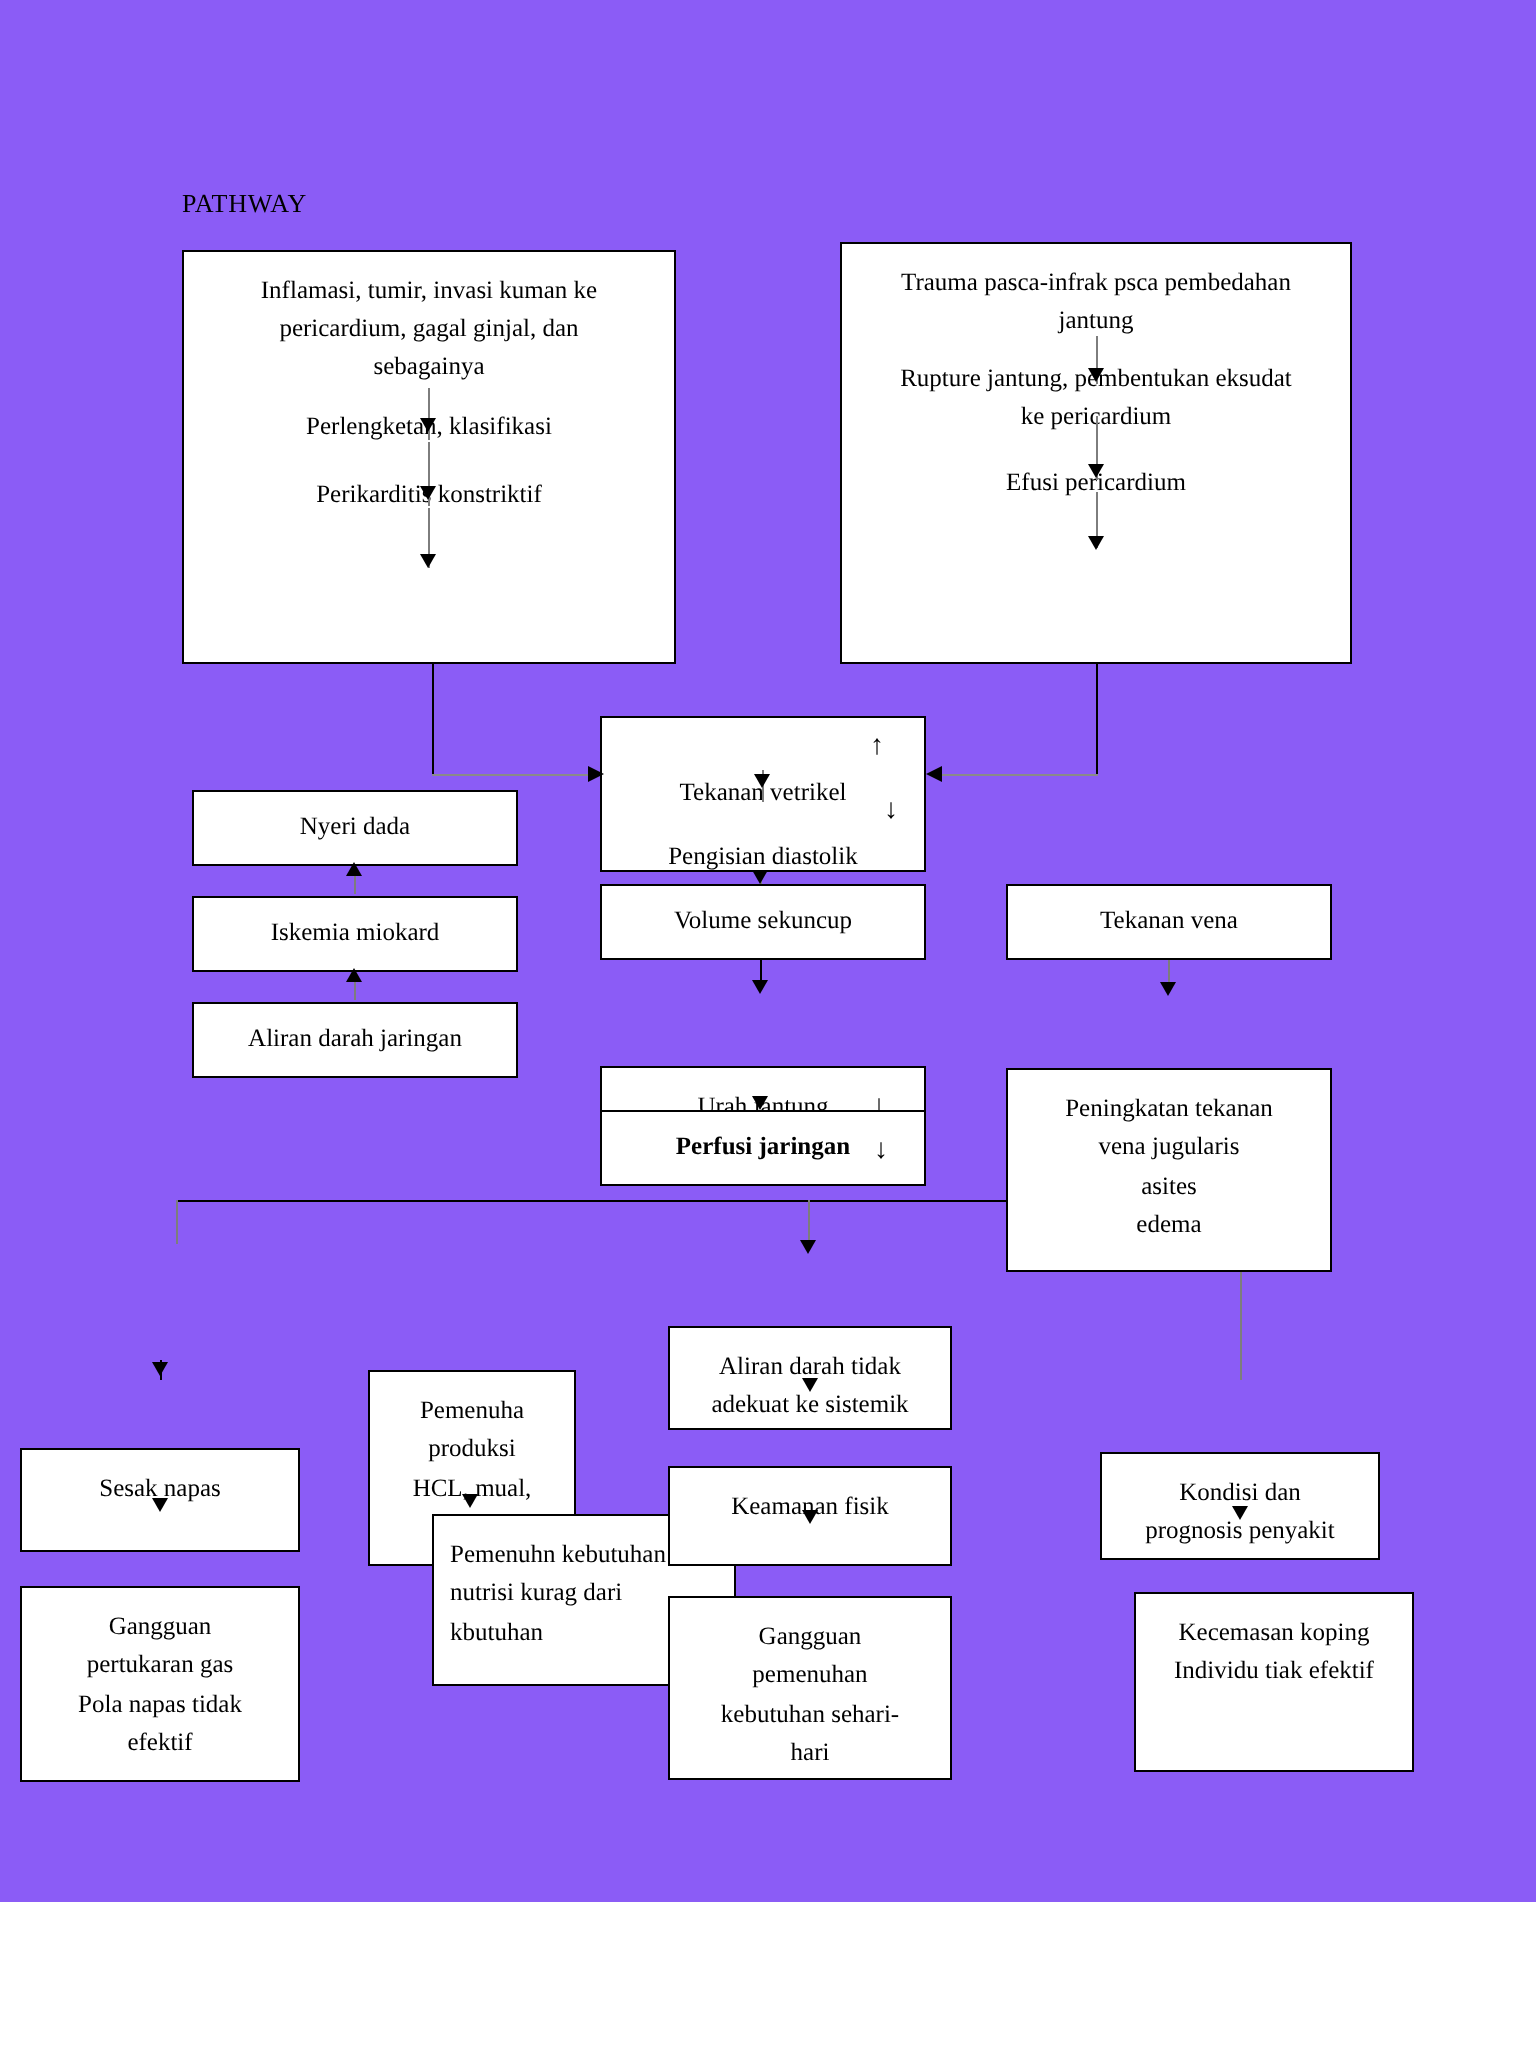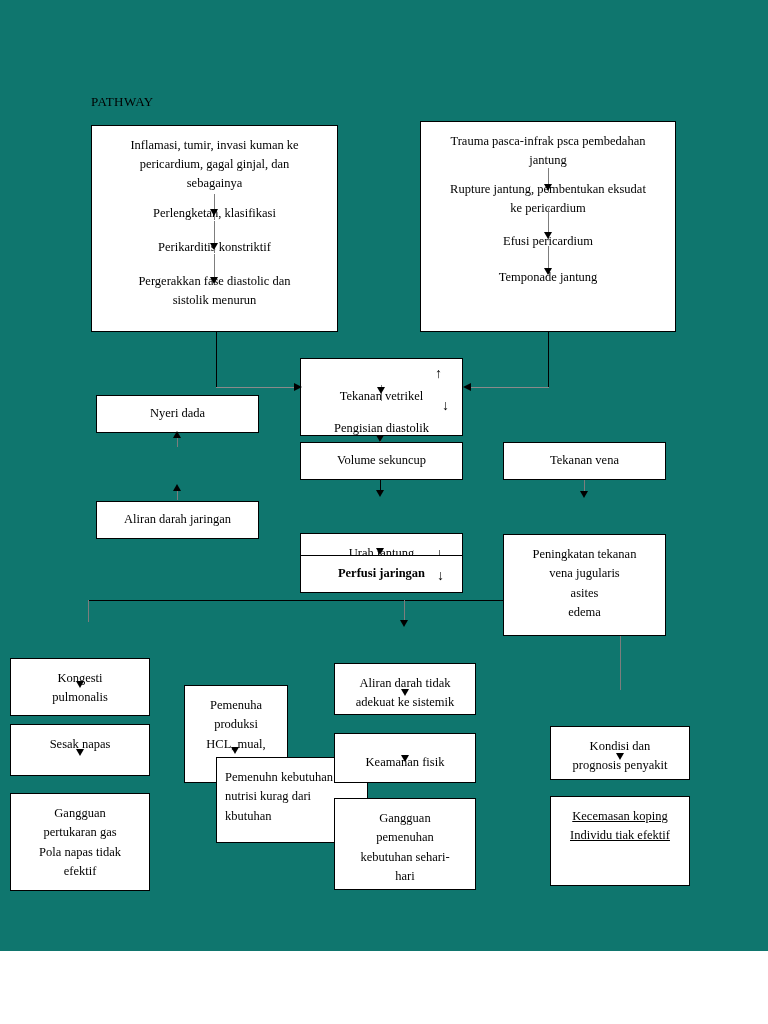--- a/index.html
+++ b/index.html
@@ -8,21 +8,21 @@
     background: #ffffff;
   }
   body {
     font-family: "Liberation Serif", "DejaVu Serif", serif;
     color: #000000;
   }
   #page {
     position: relative;
     width: 768px;
     height: 951px;
-    background: #0f766e;
+    background: #8b5cf6;
     overflow: hidden;
   }
   .title {
     position: absolute;
     font-size: 13px;
     letter-spacing: 0.4px;
     white-space: nowrap;
   }
   .box {
     position: absolute;
@@ -123,38 +123,35 @@
 <div id="page">
 
   <div class="title" style="left:91px; top:94px;">PATHWAY</div>
 
   <div class="box" style="left:91px; top:125px; width:247px; height:207px;">
     <div class="stack" style="top:10px;">Inflamasi, tumir, invasi kuman ke
 pericardium, gagal ginjal, dan
 sebagainya</div>
     <div class="stack" style="top:78px;">Perlengketan, klasifikasi</div>
     <div class="stack" style="top:112px;">Perikarditis konstriktif</div>
-    <div class="stack" style="top:146px;">Pergerakkan fase diastolic dan
-sistolik menurun</div>
 
     <div class="vline grey" style="left:122px; top:68px; height:26px;"></div>
     <div class="arrow-down" style="left:117.5px; top:83px;"></div>
     <div class="vline grey" style="left:122px; top:95px; height:32px;"></div>
     <div class="arrow-down" style="left:117.5px; top:117px;"></div>
     <div class="vline grey" style="left:122px; top:128px; height:30px;"></div>
     <div class="arrow-down" style="left:117.5px; top:151px;"></div>
   </div>
 
   <div class="box" style="left:420px; top:121px; width:256px; height:211px;">
     <div class="stack" style="top:10px;">Trauma pasca-infrak psca pembedahan
 jantung</div>
     <div class="stack" style="top:58px;">Rupture jantung, pembentukan eksudat
 ke pericardium</div>
     <div class="stack" style="top:110px;">Efusi pericardium</div>
-    <div class="stack" style="top:146px;">Temponade jantung</div>
 
     <div class="vline grey" style="left:127px; top:46px; height:24px;"></div>
     <div class="arrow-down" style="left:122.5px; top:62px;"></div>
     <div class="vline grey" style="left:127px; top:86px; height:32px;"></div>
     <div class="arrow-down" style="left:122.5px; top:110px;"></div>
     <div class="vline grey" style="left:127px; top:124px; height:28px;"></div>
     <div class="arrow-down" style="left:122.5px; top:146px;"></div>
   </div>
 
   <div class="vline" style="left:216px; top:332px; height:56px;"></div>
@@ -201,20 +198,23 @@
     <div class="glyph" style="left:136px; top:13px;">↓</div>
   </div>
 
   <div class="box center-v" style="left:96px; top:395px; width:163px; height:38px;">
     <span class="txt">Nyeri dada</span>
   </div>
 
   <div class="vline grey" style="left:177px; top:433px; height:14px;"></div>
   <div class="arrow-up" style="left:172.5px; top:431px;"></div>
 
+  <div class="box center-v" style="left:96px; top:448px; width:163px; height:38px;">
+    <span class="txt">Iskemia miokard</span>
+  </div>
 
   <div class="vline grey" style="left:177px; top:486px; height:14px;"></div>
   <div class="arrow-up" style="left:172.5px; top:484px;"></div>
 
   <div class="box center-v" style="left:96px; top:501px; width:163px; height:38px;">
     <span class="txt">Aliran darah jaringan</span>
   </div>
 
   <div class="box center-v" style="left:503px; top:442px; width:163px; height:38px;">
     <span class="txt">Tekanan vena</span>
@@ -232,24 +232,20 @@
 
   <div class="hline" style="left:88px; top:600px; width:534px;"></div>
 
   <div class="vline grey" style="left:88px; top:600px; height:22px;"></div>
 
   <div class="vline grey" style="left:404px; top:600px; height:24px;"></div>
   <div class="arrow-down" style="left:399.5px; top:620px;"></div>
 
   <div class="vline grey" style="left:620px; top:600px; height:90px;"></div>
 
-  <div class="box top-v pad-top" style="left:10px; top:622px; width:140px; height:58px;">
-    <span class="txt">Kongesti
-pulmonalis</span>
-  </div>
 
   <div class="vline" style="left:80px; top:680px; height:10px;"></div>
   <div class="arrow-down" style="left:75.5px; top:681px;"></div>
 
   <div class="box top-v pad-top" style="left:10px; top:688px; width:140px; height:52px;">
     <span class="txt">Sesak napas</span>
   </div>
 
   <div class="vline" style="left:80px; top:740px; height:16px;"></div>
   <div class="arrow-down" style="left:75.5px; top:749px;"></div>
@@ -278,21 +274,21 @@
   </div>
 
   <div class="box top-v pad-top" style="left:334px; top:627px; width:142px; height:52px;">
     <span class="txt">Aliran darah tidak
 adekuat ke sistemik</span>
   </div>
 
   <div class="vline grey" style="left:405px; top:679px; height:16px;"></div>
   <div class="arrow-down" style="left:400.5px; top:689px;"></div>
 
-  <div class="box top-v pad-top" style="left:334px; top:697px; width:142px; height:50px;align-items:center;">
+  <div class="box top-v pad-top" style="left:334px; top:697px; width:142px; height:50px;">
     <span class="txt">Keamanan fisik</span>
   </div>
 
   <div class="vline grey" style="left:405px; top:747px; height:15px;"></div>
   <div class="arrow-down" style="left:400.5px; top:755px;"></div>
 
   <div class="box top-v pad-top" style="left:334px; top:762px; width:142px; height:92px;">
     <span class="txt">Gangguan
 pemenuhan
 kebutuhan sehari-
@@ -300,18 +296,18 @@
   </div>
 
   <div class="box top-v pad-top" style="left:550px; top:690px; width:140px; height:54px;">
     <span class="txt">Kondisi dan
 prognosis penyakit</span>
   </div>
 
   <div class="vline grey" style="left:620px; top:744px; height:16px;"></div>
   <div class="arrow-down" style="left:615.5px; top:753px;"></div>
 
-  <div class="box top-v pad-top" style="left:550px; top:760px; width:140px; height:90px;text-decoration:underline;">
+  <div class="box top-v pad-top" style="left:567px; top:760px; width:140px; height:90px;">
     <span class="txt">Kecemasan koping
 Individu tiak efektif</span>
   </div>
 
 </div>
 
 </body></html>

